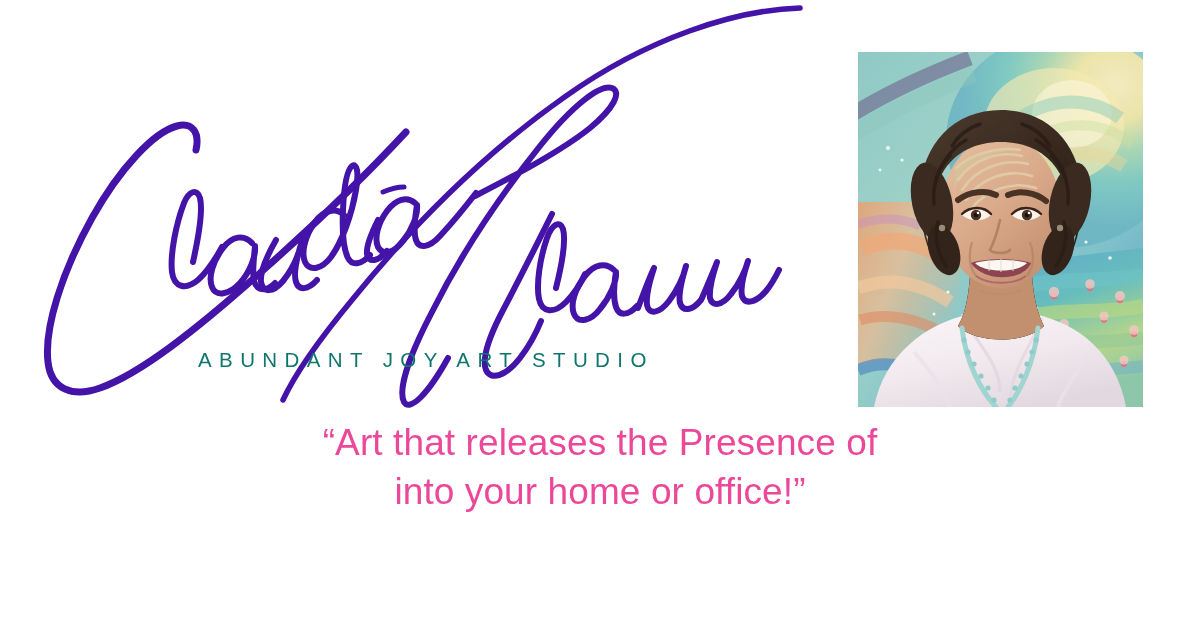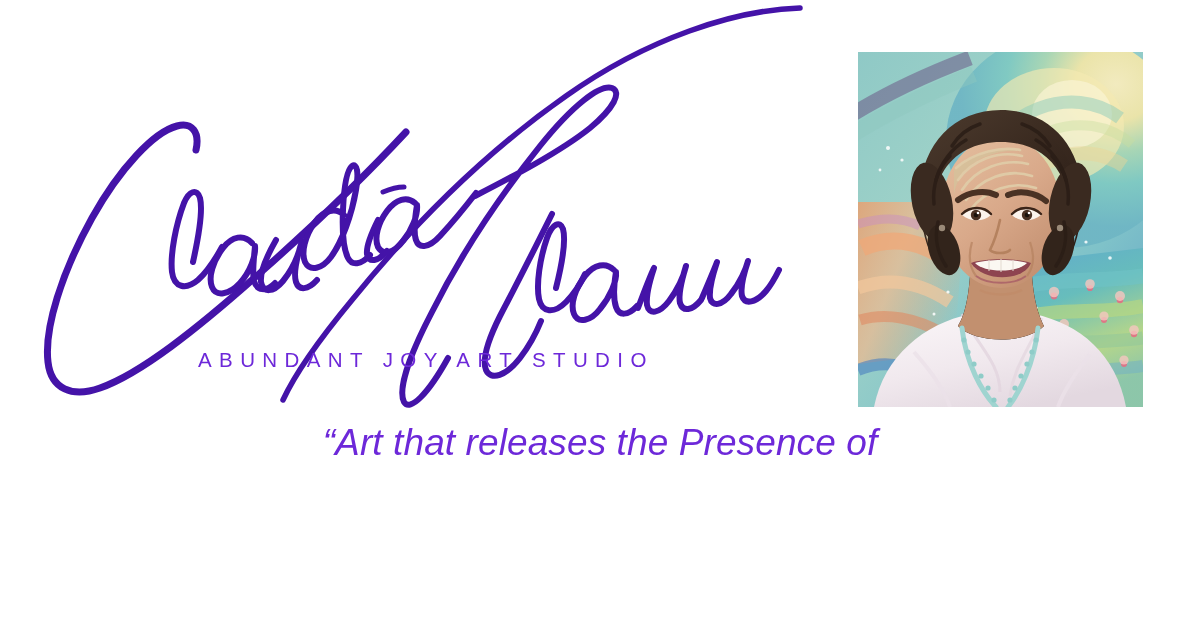--- a/index.html
+++ b/index.html
@@ -45,43 +45,42 @@
   
   #tagline {
     position: absolute;
     left: 198px;
     top: 350px;
     width: 440px;
     font-family: "Liberation Sans", sans-serif;
     font-size: 20.5px;
     font-weight: 300;
     letter-spacing: 7.4px;
-    color: #6d28d9;
+    color: #0f766e;
     white-space: nowrap;
     line-height: 1;
   }
 
   
   #quote {
     position: absolute;
     left: 0;
     top: 418px;
     width: 1200px;
     text-align: center;
     color: #4B2BC8;
   }
   .quote-line {
     font-family: "Liberation Sans", sans-serif;
     font-weight: 300;
     font-size: 37px;
     line-height: 49px;
     letter-spacing: 0.1px;
-    color: #6d28d9;
+    color: #ec4899;
     white-space: nowrap;
-    font-style: italic;
   }
 
   
   #portrait {
     position: absolute;
     left: 858px;
     top: 52px;
     width: 285px;
     height: 355px;
     overflow: hidden;
@@ -194,20 +193,21 @@
                C 745 305, 756 303, 766 291
                C 772 284, 776 276, 779 270"></path>
 
     </svg>
 
     <div id="tagline">ABUNDANT JOY ART STUDIO</div>
   </div>
 
   <div id="quote">
     <div class="quote-line">“Art that releases the Presence of</div>
+    <div class="quote-line">into your home or office!”</div>
   </div>
 
   <div id="portrait">
     <svg id="portrait-canvas" viewBox="0 0 285 355" xmlns="http://www.w3.org/2000/svg" role="img" aria-label="Smiling woman with short dark curly hair and blonde highlights, wearing a white top and turquoise beaded necklace, in front of a colorful abstract painting">
       <defs>
 
         <radialGradient id="vortex" cx="72%" cy="24%" r="66%">
           <stop offset="0%" stop-color="#F7ECBE"></stop>
           <stop offset="26%" stop-color="#EFE5A8"></stop>
           <stop offset="48%" stop-color="#A9D6B4"></stop>

